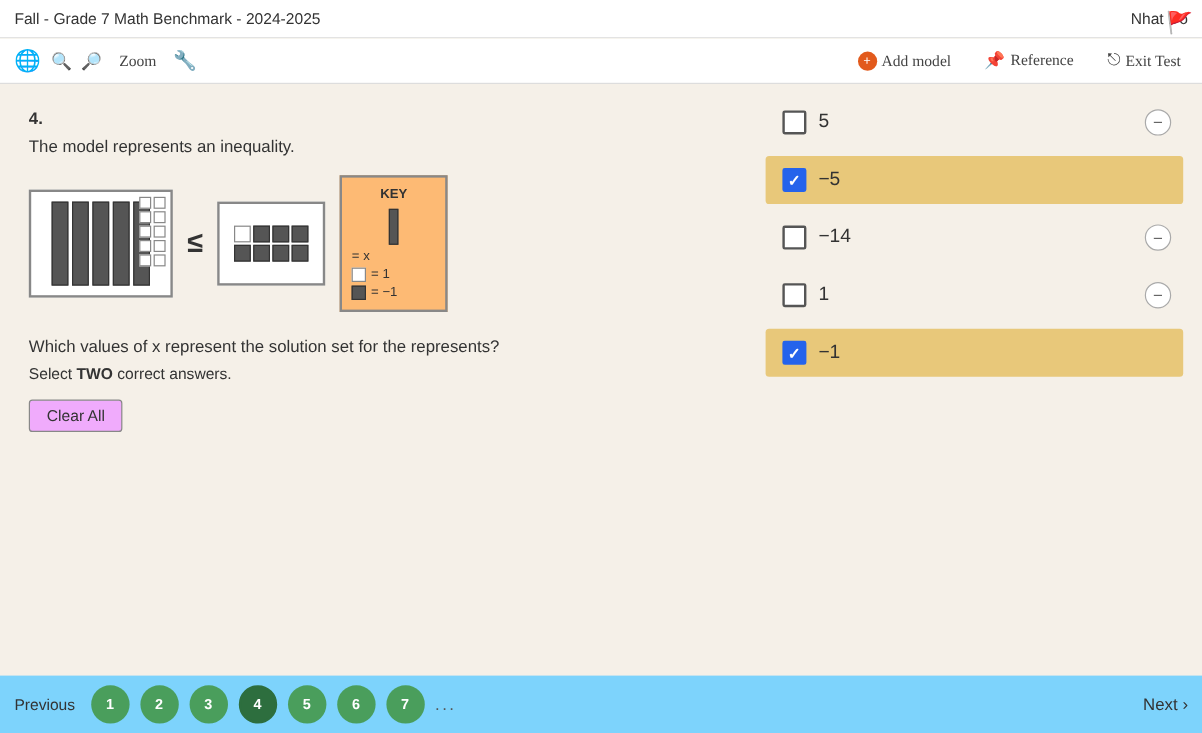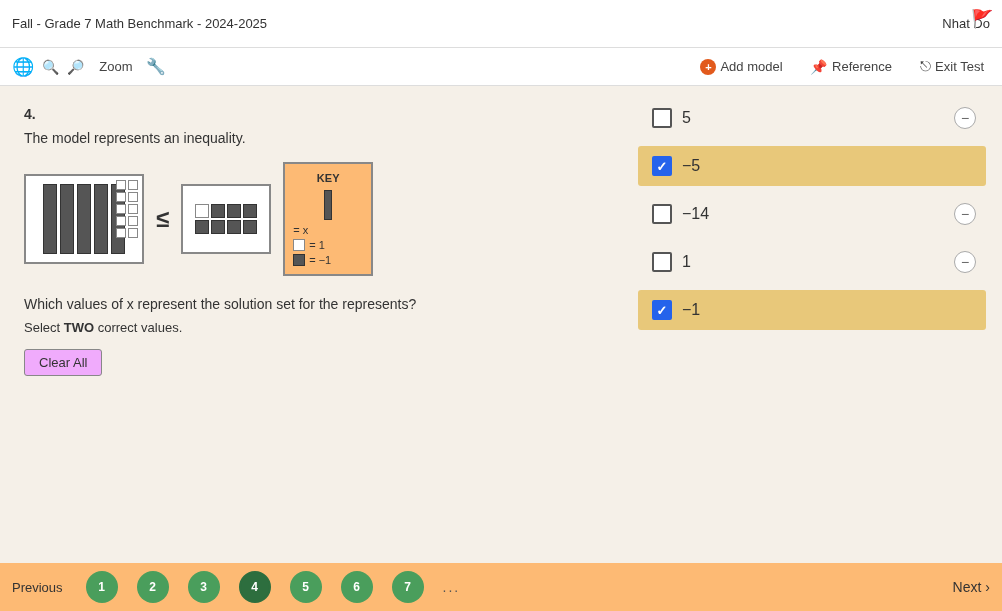--- a/index.html
+++ b/index.html
@@ -6,21 +6,21 @@
     body {
       font-family: Arial, sans-serif;
       background: #e8d5b0;
       width: 1002px;
       height: 611px;
       overflow: hidden;
       position: relative;
     }
     .top-bar {
       background: #fff;
-      height: 48px;
+      height: 32px;
       display: flex;
       align-items: center;
       padding: 0 12px;
       border-bottom: 1px solid #ddd;
       justify-content: space-between;
     }
     .top-bar-left {
       display: flex;
       align-items: center;
       gap: 6px;
@@ -48,28 +48,29 @@
     }
     .toolbar-right {
       display: flex;
       align-items: center;
       gap: 16px;
       font-size: 13px;
       color: #444;
     }
     .toolbar-btn {
       display: flex;
-      align-items: center;
+      align-items: flex-start;
       gap: 4px;
       font-size: 13px;
       color: #444;
       cursor: pointer;
       background: none;
       border: none;
       padding: 4px 6px;
+      font-family: Liberation Serif, serif;
     }
     .main-content {
       display: flex;
       height: calc(611px - 70px);
       background: #f5f0e8;
     }
     .question-area {
       flex: 1;
       padding: 20px 24px;
       background: #f5f0e8;
@@ -282,25 +283,25 @@
       font-size: 14px;
       color: #666;
       cursor: pointer;
     }
     .bottom-bar {
       position: absolute;
       bottom: 0;
       left: 0;
       right: 0;
       height: 48px;
-      background: #fdba74;
+      background: #7dd3fc;
       display: flex;
       align-items: center;
       padding: 0 12px;
-      gap: 19px;
+      gap: 9px;
     }
     .nav-circle {
       width: 32px;
       height: 32px;
       border-radius: 50%;
       background: #4a9e5c;
       display: flex;
       align-items: center;
       justify-content: center;
       color: #fff;
@@ -480,21 +481,21 @@
 
     
     <div class="which-values">
       <span>Which values of x represent the solution set for the represents?</span>
     </div>
 
     
     <div class="select-two">
       <span>Select</span>
       <strong>TWO</strong>
-      <span>correct values.</span>
+      <span>correct answers.</span>
     </div>
 
     
     <button class="clear-all-btn">
       <span>Clear All</span>
     </button>
   </div>
 
   <div class="answers-panel">
 

